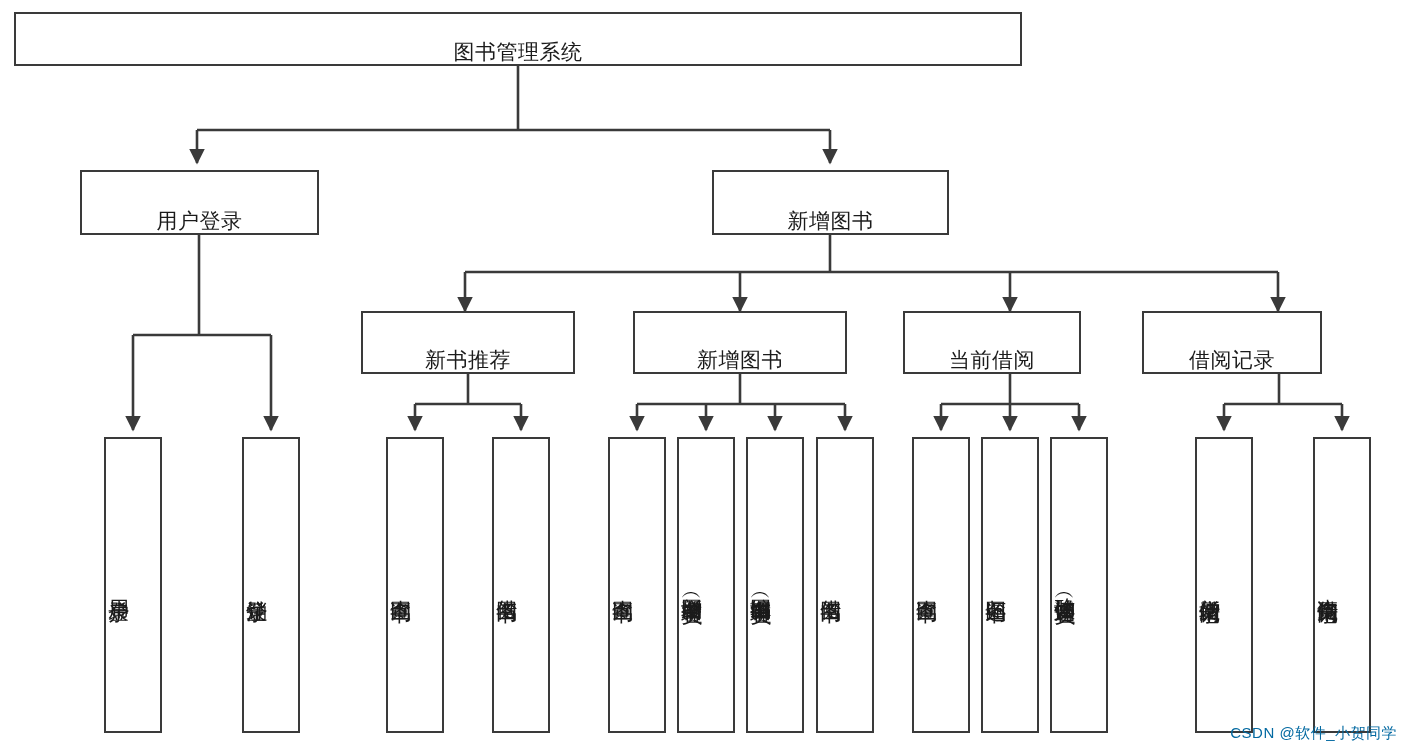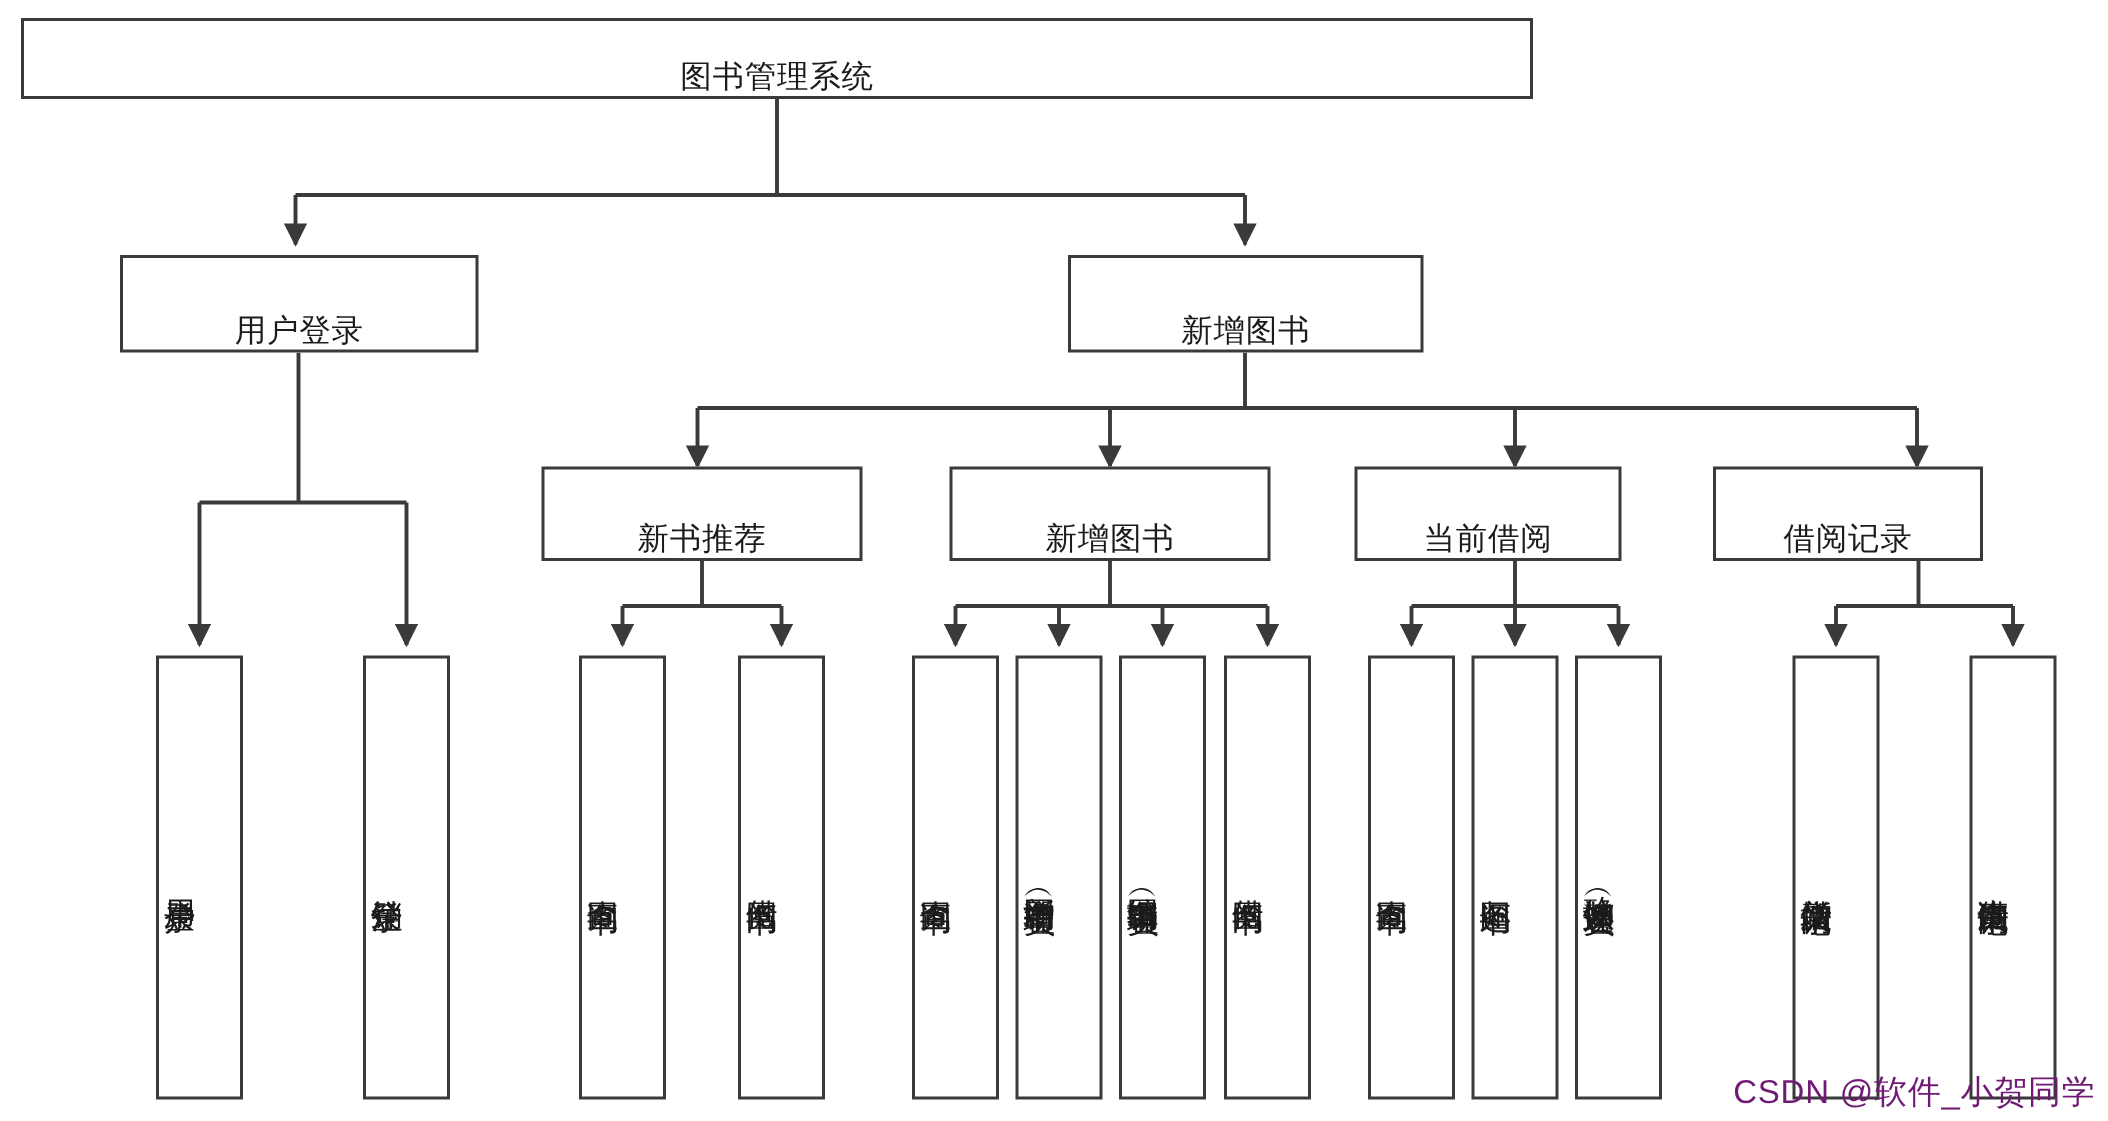--- a/index.html
+++ b/index.html
@@ -52,22 +52,22 @@
   }
   .node.v > span {
     writing-mode: vertical-rl;
     text-orientation: upright;
     display: block;
   }
   .watermark {
     position: absolute;
     right: 8px;
     bottom: 4px;
-    font-size: 22px;
-    color: #701a75;
+    font-size: 15px;
+    color: #0369a1;
     letter-spacing: 0.5px;
     white-space: nowrap;
   }
 </style>
 </head>
 <body>
 
 <div id="canvas">
 
   <svg id="edges" viewBox="0 0 1405 747" xmlns="http://www.w3.org/2000/svg">

